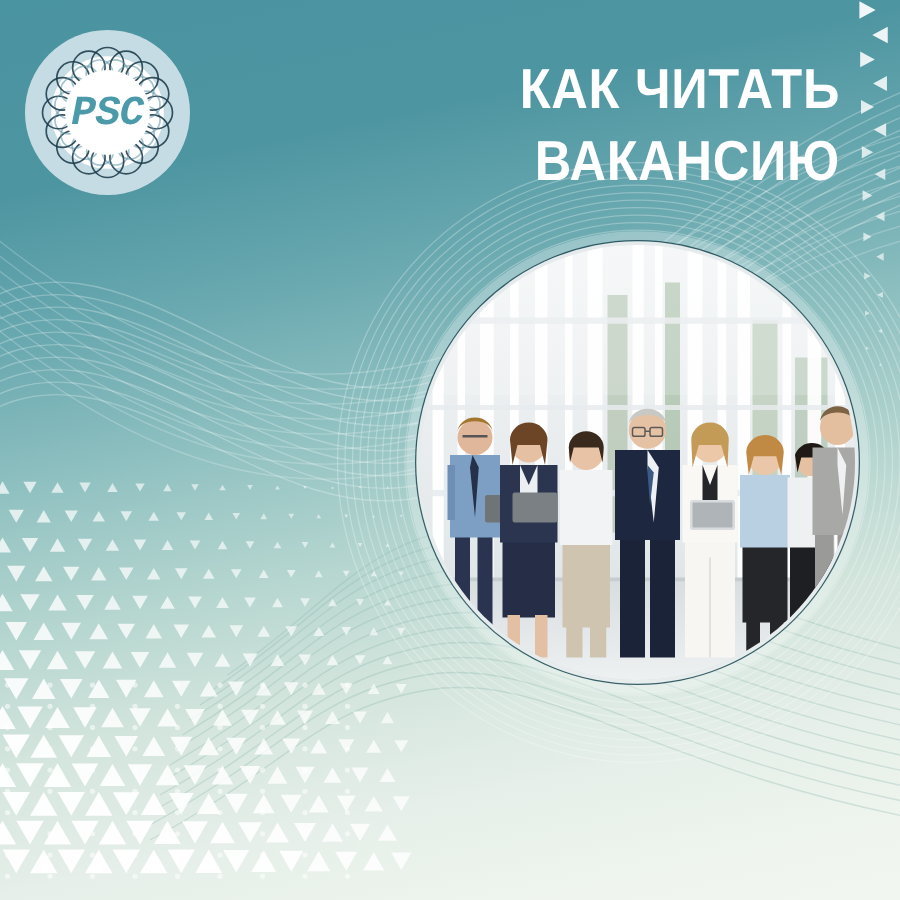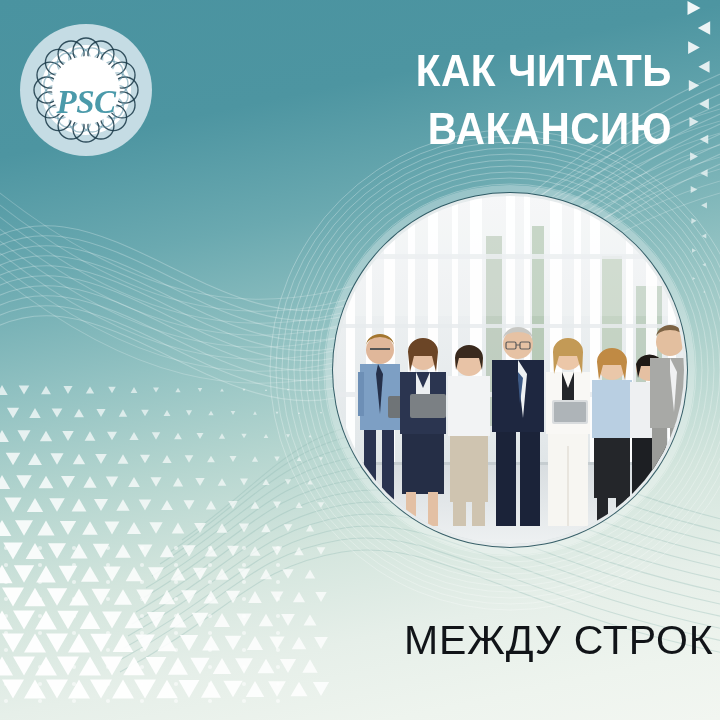--- a/index.html
+++ b/index.html
@@ -37,26 +37,26 @@
   #logo-badge {
     position: absolute;
     left: 18px;
     top: 22px;
     width: 136px;
     height: 136px;
   }
   #logo-badge svg { display: block; width: 136px; height: 136px; }
   #logo-wordmark {
     position: absolute;
-    left: 0; top: 12px;
+    left: 0; top: 0;
     width: 136px; height: 136px;
     display: flex;
     align-items: center;
     justify-content: center;
-    font-family: Liberation Serif, serif;
+    font-family: Liberation Mono, monospace;
     font-style: italic;
     font-weight: bold;
     font-size: 33px;
     letter-spacing: -0.5px;
     color: #4b9aaa;
     text-shadow: 0 1px 0 rgba(255,255,255,0.55);
   }
 
   
   #headline {
@@ -694,15 +694,14 @@
           <path d="M334,162 l7,14 -3,40 -4,-40 z" fill="#f0f1f2"></path>
           <circle cx="334" cy="146" r="14" fill="#e3bf9f"></circle>
           <path d="M320,142 a14,13 0 0 1 28,0 a14,8 0 0 0 -28,0 z" fill="#7d6344"></path>
         </g>
       </g>
 
       <rect x="0" y="0" width="348" height="120" fill="#ffffff" opacity="0.18"></rect>
     </svg>
   </div>
 
-  <div id="subtitle">МЕЖДУ СТРОК</div>
 
 </div>
 
 </body></html>

